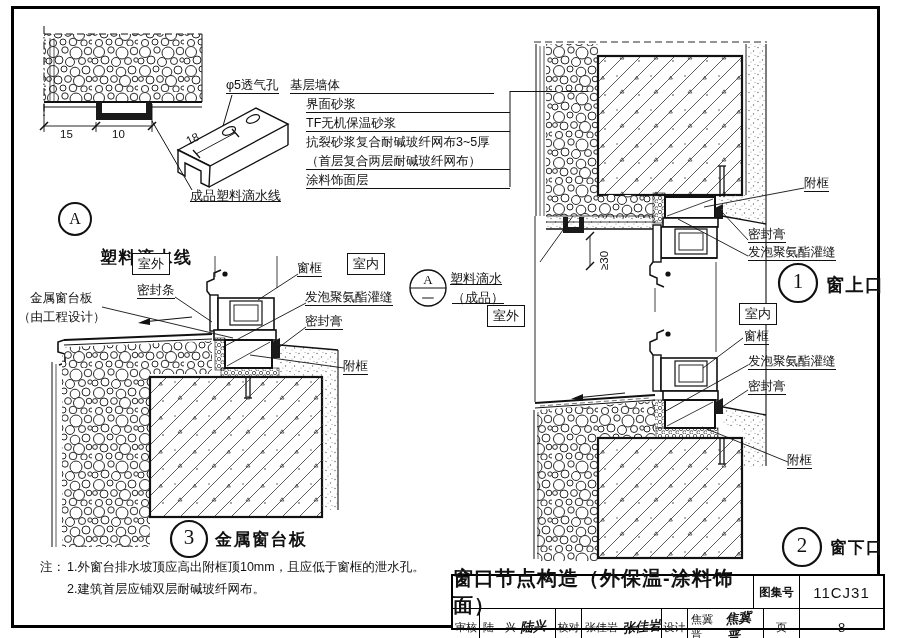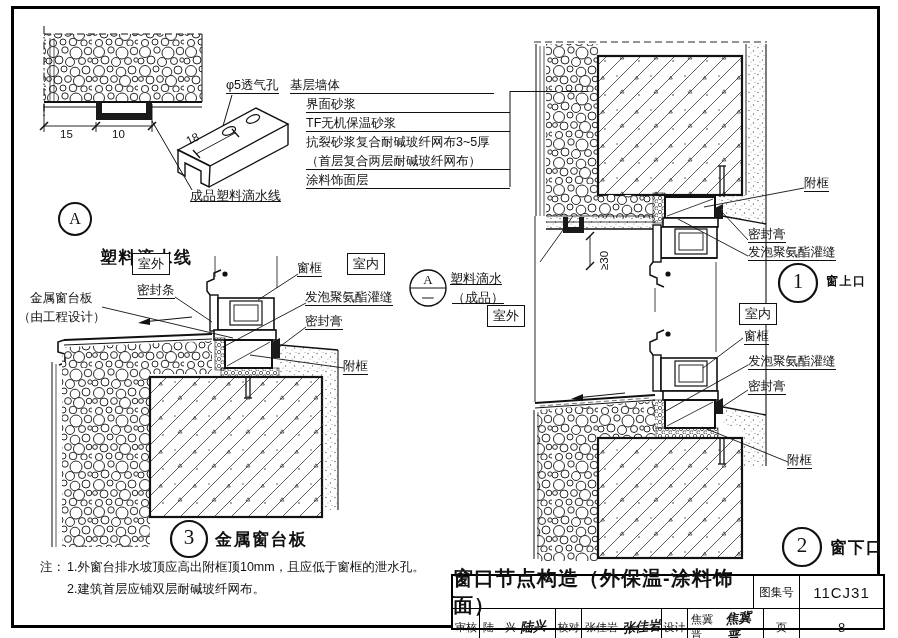--- a/index.html
+++ b/index.html
@@ -22,21 +22,21 @@
   .rot90{transform:rotate(-90deg);transform-origin:left top;}
   .rot26{transform:rotate(-26deg);transform-origin:left top;}
   
   .tblock{position:absolute;left:451px;top:574px;width:434px;height:56px;
         border:2px solid #000;box-sizing:border-box;background:#fff;display:flex;flex-direction:column;}
   .trow1{display:flex;height:32px;border-bottom:1.5px solid #000;}
   .trow2{display:flex;flex:1;}
   .tcell{display:flex;align-items:center;justify-content:center;box-sizing:border-box;}
   .bl{border-left:1.5px solid #000;}
   .ttitle{flex:1;font-size:20px;font-weight:bold;letter-spacing:1px;}
-  .tatlas-label{width:46px;font-size:11.5px;}
+  .tatlas-label{width:46px;font-size:11.5px;font-weight:bold;}
   .tatlas-no{width:84px;font-size:15px;letter-spacing:1px;}
   .trole{font-size:11px;}
   .tname{font-size:11px;justify-content:flex-start;padding-left:3px;gap:4px;}
   .sig{display:inline-block;font-style:italic;font-weight:bold;font-size:13px;
         transform:rotate(-5deg);font-family:"Liberation Serif",serif;}
 </style>
 </head>
 <body>
 
 <div class="page">
@@ -273,21 +273,21 @@
   <div class="lbl ul" style="left:748px;top:227px;">密封膏</div>
   <div class="lbl ul" style="left:748px;top:245px;">发泡聚氨酯灌缝</div>
   <div class="lbl small rot90" style="left:598px;top:270px;">≥30</div>
   <div class="bubble-letter" style="left:412px;top:272px;width:32px;font-size:13px;">A</div>
   <div class="bubble-letter" style="left:412px;top:290px;width:32px;font-size:13px;">一</div>
   <div class="lbl med" style="left:450px;top:272px;">塑料滴水</div>
   <div class="lbl med" style="left:452px;top:291px;">（成品）</div>
   <div class="roombox" style="left:487px;top:305px;">室外</div>
   <div class="roombox" style="left:739px;top:303px;">室内</div>
   <div class="bubble-num" style="left:782px;top:269px;width:32px;">1</div>
-  <div class="dtitle" style="left:826px;top:273px;font-size:12px;">窗上口</div>
+  <div class="dtitle" style="left:826px;top:273px;font-size:18px;">窗上口</div>
 
   <div class="lbl ul" style="left:744px;top:329px;">窗框</div>
   <div class="lbl ul" style="left:748px;top:354px;">发泡聚氨酯灌缝</div>
   <div class="lbl ul" style="left:748px;top:379px;">密封膏</div>
   <div class="lbl ul" style="left:787px;top:453px;">附框</div>
   <div class="bubble-num" style="left:786px;top:533px;width:32px;">2</div>
   <div class="dtitle" style="left:830px;top:537px;font-size:16.5px;">窗下口</div>
 
   <div class="roombox" style="left:132px;top:253px;">室外</div>
   <div class="roombox" style="left:347px;top:253px;">室内</div>

